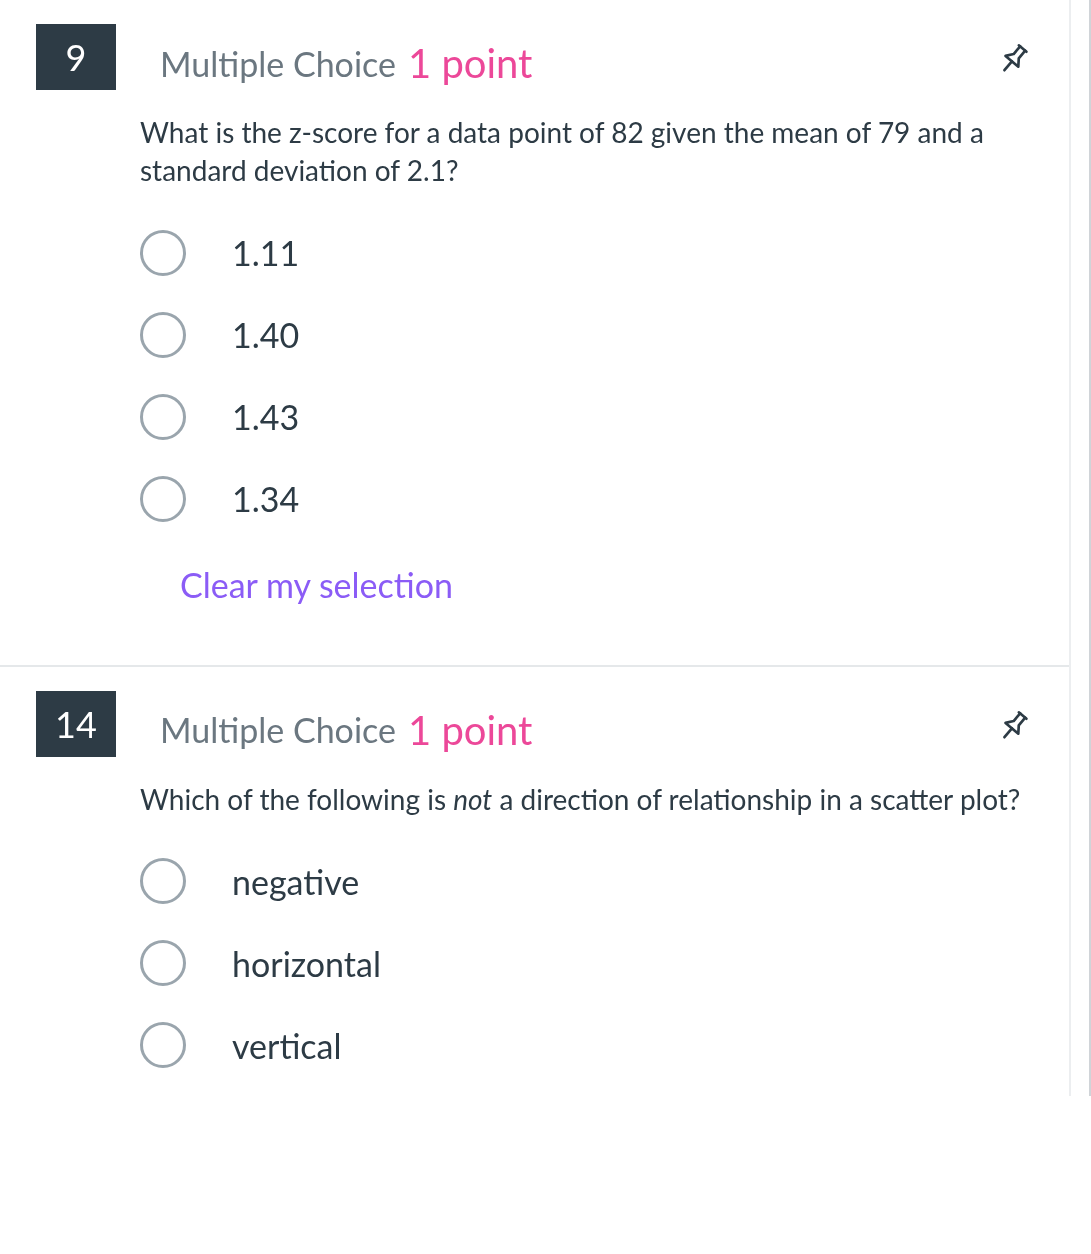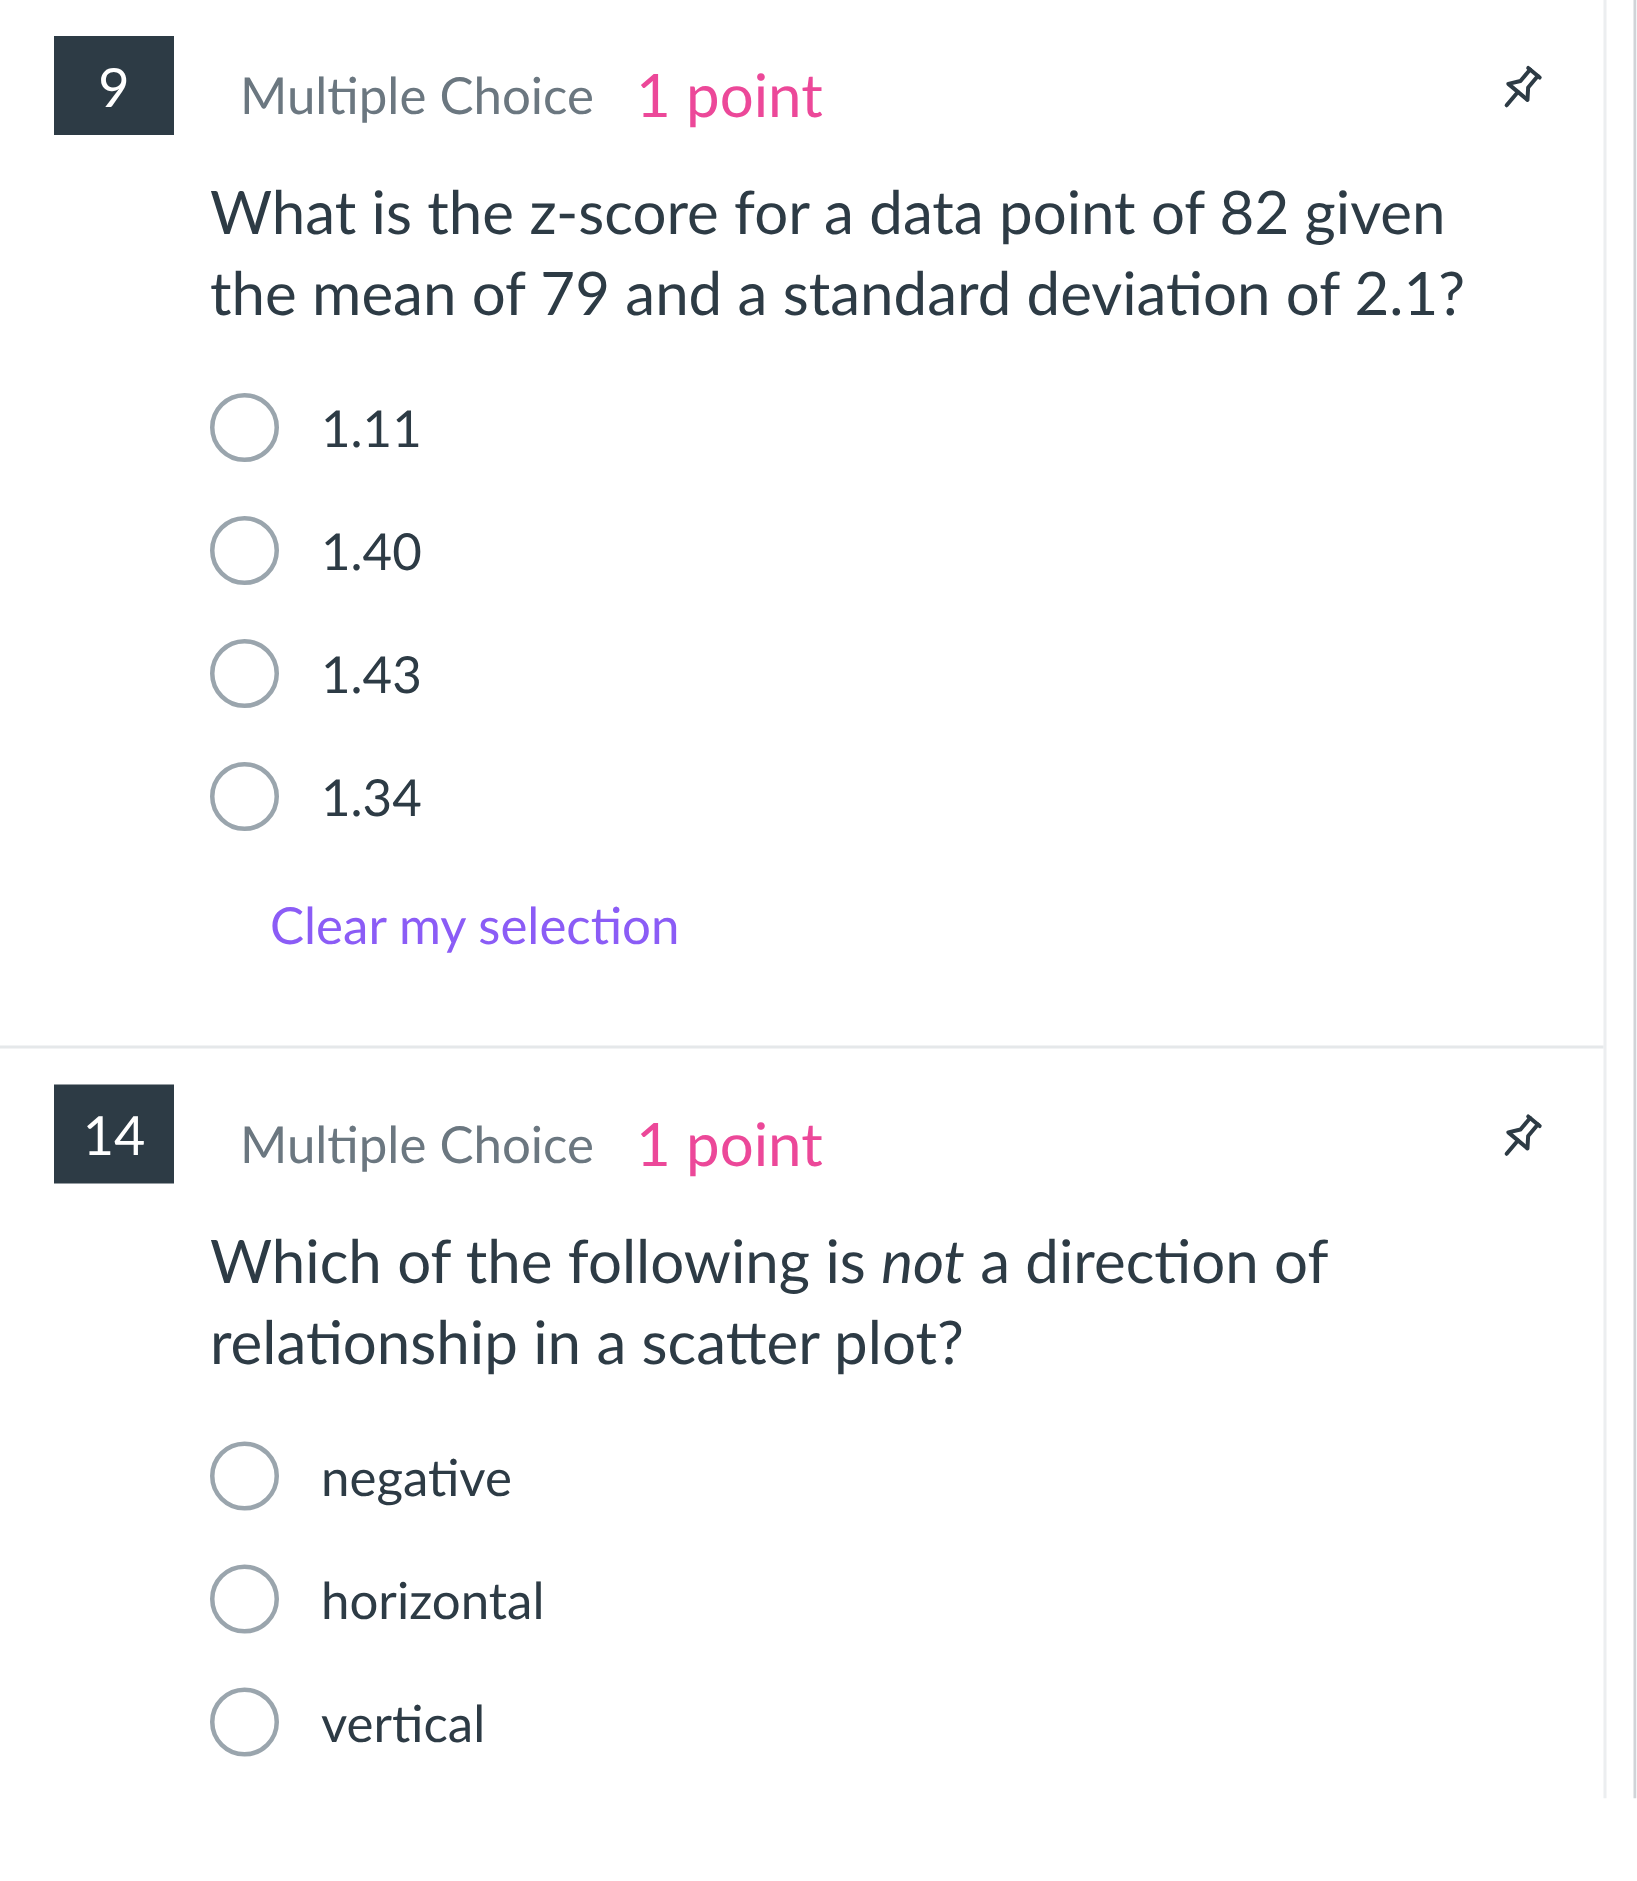--- a/index.html
+++ b/index.html
@@ -36,55 +36,55 @@
     font-size: 36px;
     display: flex;
     align-items: center;
     justify-content: center;
   }
   .q-header {
     display: flex;
     align-items: center;
     height: 66px;
     margin-left: 20px;
-    gap: 28px;
+    gap: 12px;
   }
   .q-type {
     color: #6b7780;
     font-size: 34px;
   }
   .q-points {
     color: #ec4899;
     font-size: 40px;
   }
   .pin {
     position: absolute;
     right: 36px;
     top: 40px;
     width: 40px;
     height: 40px;
     color: #2d3b45;
     cursor: pointer;
   }
   .pin svg { width: 40px; height: 40px; }
   .q-text {
-    font-size: 40px;
+    font-size: 28px;
     color: #2d3b45;
     line-height: 1.35;
     margin-top: 18px;
     margin-bottom: 22px;
   }
   .q-text em { font-style: italic; }
   .options {
     margin-left: 0;
   }
   .option-row {
     display: flex;
     align-items: center;
-    gap: 28px;
+    gap: 46px;
     padding: 18px 0;
     cursor: pointer;
   }
   .radio {
     width: 46px;
     height: 46px;
     border: 3px solid #9aa5ad;
     border-radius: 50%;
     flex-shrink: 0;
     background: #fff;

